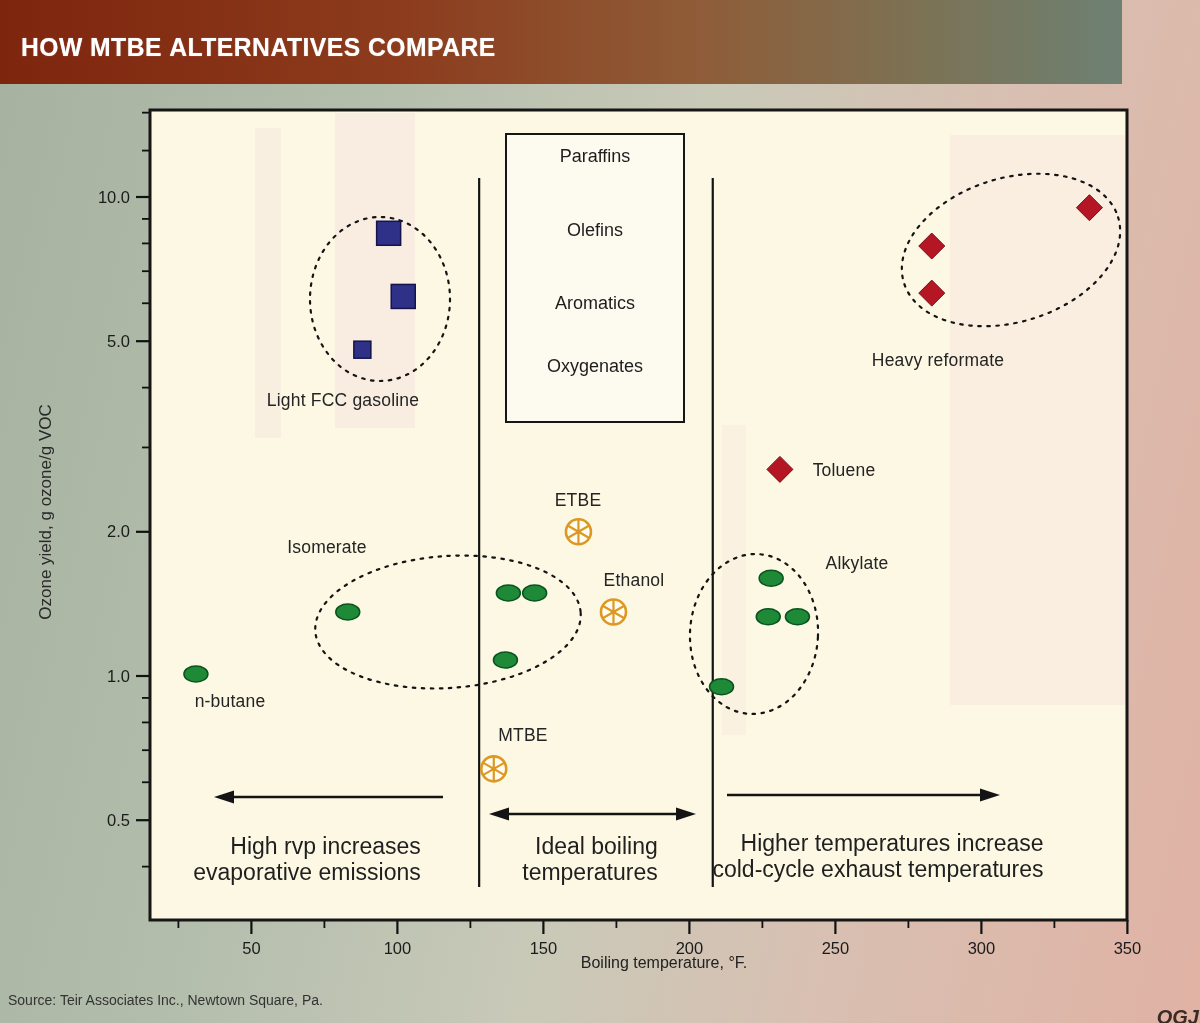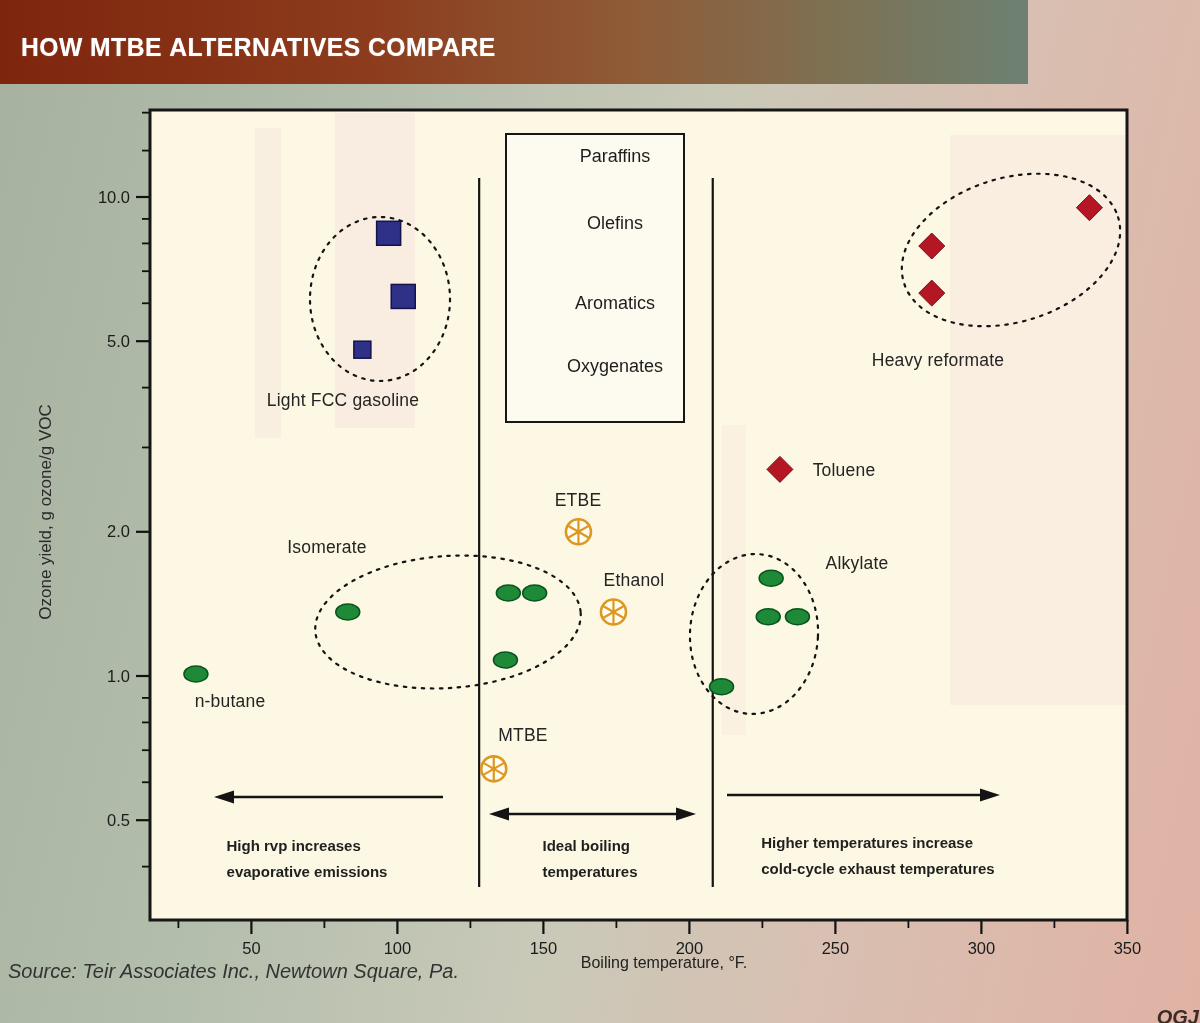--- a/index.html
+++ b/index.html
@@ -1,38 +1,38 @@
 <!DOCTYPE html>
 <html><head>
 <meta charset="utf-8">
 <style>
   html,body{margin:0;padding:0;background:#888;}
   .canvas{position:relative;width:1200px;height:1023px;overflow:hidden;
     font-family:"Liberation Sans",sans-serif;
     background:linear-gradient(102deg,#a6b1a0 0%,#b4bead 28%,#c9c9b8 52%,#d8c0b2 72%,#e0b2a4 100%);}
-  .titlebar{position:absolute;left:0;top:0;width:1028px;height:84px;z-index:5;
+  .titlebar{position:absolute;left:0;top:0;width:1122px;height:84px;z-index:5;
     background:linear-gradient(90deg,#7e250e 0%,#8c3b1c 35%,#8f5c38 62%,#7c7254 82%,#6d8173 100%);}
   .titlebar h1{margin:0;padding-left:22px;line-height:88px;font-size:37px;font-weight:bold;
     color:#ffffff;font-variant-caps:all-small-caps;letter-spacing:.5px;
     transform:scaleX(.95);transform-origin:left center;text-shadow:0 0 1px rgba(255,255,255,.6);}
   #plot{position:absolute;left:0;top:0;z-index:1;}
   #overlays{position:absolute;left:0;top:0;width:1200px;height:1023px;z-index:2;pointer-events:none;}
   .ylabel{position:absolute;left:46px;top:512px;transform:translate(-50%,-50%) rotate(-90deg);
     white-space:nowrap;font-size:17px;color:#2a2a2a;z-index:2;}
   .xlabel{position:absolute;left:664px;top:963px;transform:translate(-50%,-50%);
     white-space:nowrap;font-size:16px;color:#222;z-index:2;}
   .legend{position:absolute;left:505px;top:133px;width:180px;height:290px;z-index:2;
     background:#fdfbf0;border:2.5px solid #161616;box-sizing:border-box;}
-  .legend .lbl{position:absolute;left:0;width:100%;text-align:center;font-size:18px;color:#1d1d1d;padding-left:20px;}
-  .lbl0{top:11px}.lbl1{top:78px}.lbl2{top:158px}.lbl3{top:221px}
+  .legend .lbl{position:absolute;left:0;width:100%;text-align:center;font-size:18px;color:#1d1d1d;}
+  .lbl0{top:11px}.lbl1{top:85px}.lbl2{top:158px}.lbl3{top:221px}
   .plabel{position:absolute;transform:translate(-50%,-50%);white-space:nowrap;
     font-size:17.5px;color:#242424;letter-spacing:.2px;}
-  .znote{position:absolute;transform:translateX(-50%);text-align:left;
-    font-size:15px;line-height:26px;color:#1f1f1f;white-space:nowrap;font-weight:bold;}
-  .source{position:absolute;left:8px;top:960px;font-size:20px;color:#333;z-index:2;font-style:italic;}
+  .znote{position:absolute;transform:translateX(-50%);text-align:right;
+    font-size:23px;line-height:26px;color:#1f1f1f;white-space:nowrap;}
+  .source{position:absolute;left:8px;top:992px;font-size:14px;color:#333;z-index:2;}
   .watermark{position:absolute;right:1px;bottom:-6px;font-size:20px;font-weight:bold;
     font-style:italic;color:#3c2b25;z-index:2;}
   svg text.tick{font-family:"Liberation Sans",sans-serif;font-size:16.5px;fill:#1b1b1b;}
 </style>
 </head>
 <body>
 
 <div class="canvas">
   <header class="titlebar">
     <h1>How MTBE alternatives compare</h1>

